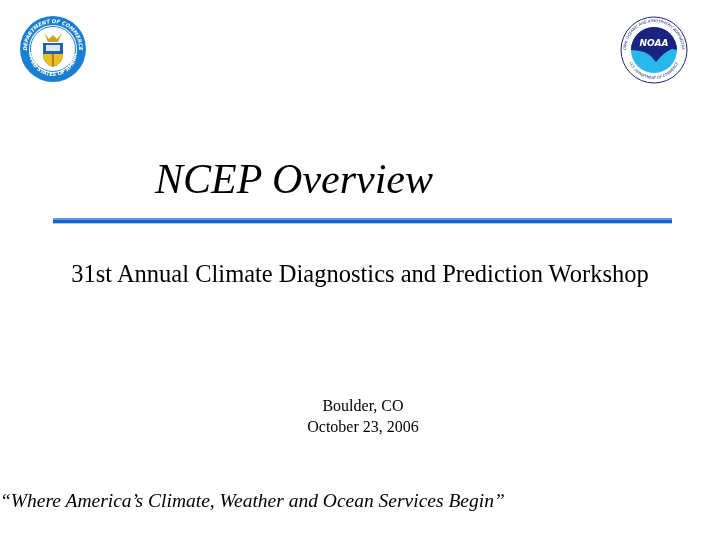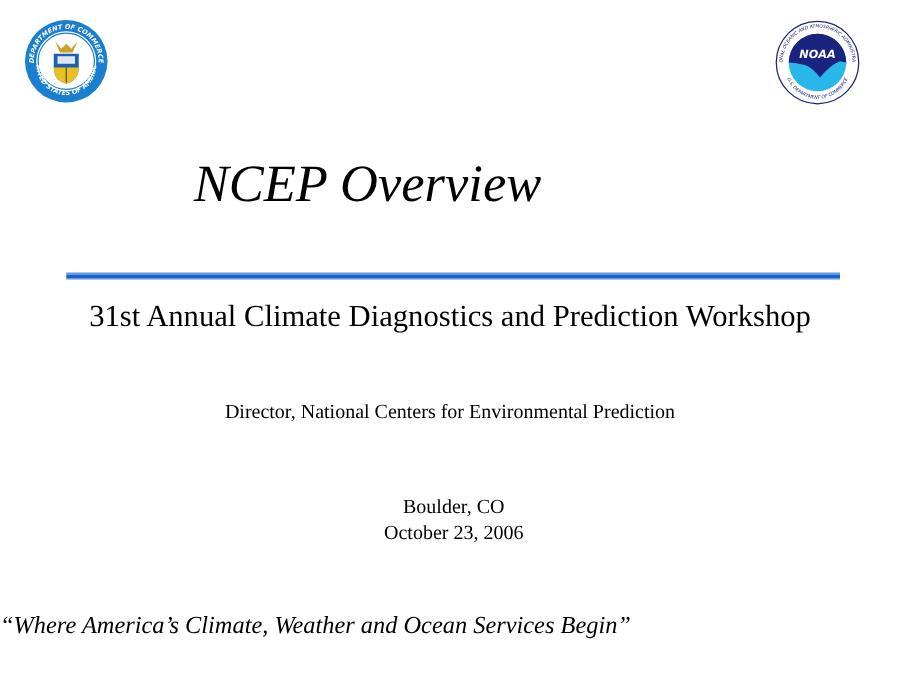--- a/index.html
+++ b/index.html
@@ -1,27 +1,27 @@
 <!DOCTYPE html>
 <html><head>
 <meta charset="utf-8">
 <style>
   html, body { margin:0; padding:0; }
   body { width:720px; height:540px; background:#ffffff; position:relative; overflow:hidden;
          font-family:"Liberation Serif", "DejaVu Serif", serif; color:#000; }
   .logo { position:absolute; top:14px; width:70px; height:70px;font-style:italic; }
   .logo-left { left:18px; }
   .logo-right { left:620px; top:16px; width:68px; height:68px; }
-  .title { position:absolute; left:0; width:588px; top:124px; text-align:center;
+  .title { position:absolute; left:0; width:588px; top:155px; text-align:center;
            font-style:italic; font-size:42px; }
   .rule { position:absolute; left:53px; width:619px; top:218px; height:6px; }
   .rule .a { height:2px; background:#5b9be0; }
   .rule .b { height:3px; background:#1e5fd0; }
   .rule .c { height:1px; background:#a9c9f0; }
-  .subtitle { position:absolute; left:0; width:720px; top:240px; text-align:center; font-size:24.5px; }
+  .subtitle { position:absolute; left:0; width:720px; top:260px; text-align:center; font-size:24.5px; }
   .presenter { position:absolute; left:0; width:720px; top:316px; text-align:center; font-size:16px; line-height:27px; }
   .location { position:absolute; left:0; width:726px; top:395px; text-align:center; font-size:16px; line-height:21px; }
   .tagline { position:absolute; left:0; width:718px; top:490px; text-align:left; font-size:19.5px; font-style:italic; }
 </style>
 </head>
 <body>
 
 <div class="logo logo-left">
   <svg width="70" height="70" viewBox="0 0 70 70">
     <circle cx="35" cy="35" r="33" fill="#1a7fd0"></circle>
@@ -60,21 +60,20 @@
 
 <div class="rule">
   <div class="a"></div>
     <div class="b"></div>
     <div class="c"></div>
 </div>
 
 <div class="subtitle">31st Annual Climate Diagnostics and Prediction Workshop</div>
 
 <div class="presenter">
-  <div>Director, National Centers for Environmental Prediction</div>
 </div>
 
 <div class="location">
   <div>Boulder, CO</div>
   <div>October 23, 2006</div>
 </div>
 
 <div class="tagline">“Where America’s Climate, Weather and Ocean Services Begin”</div>
 
 </body></html>

